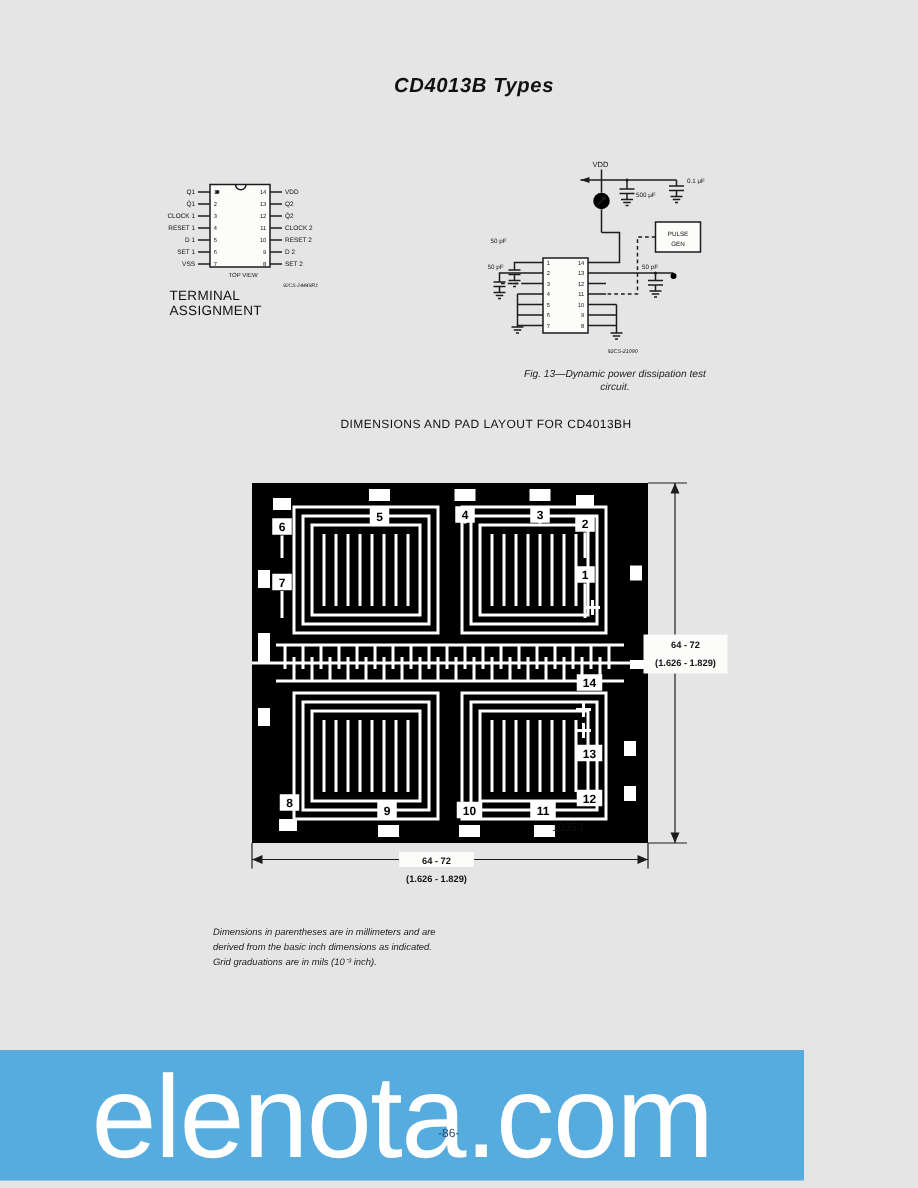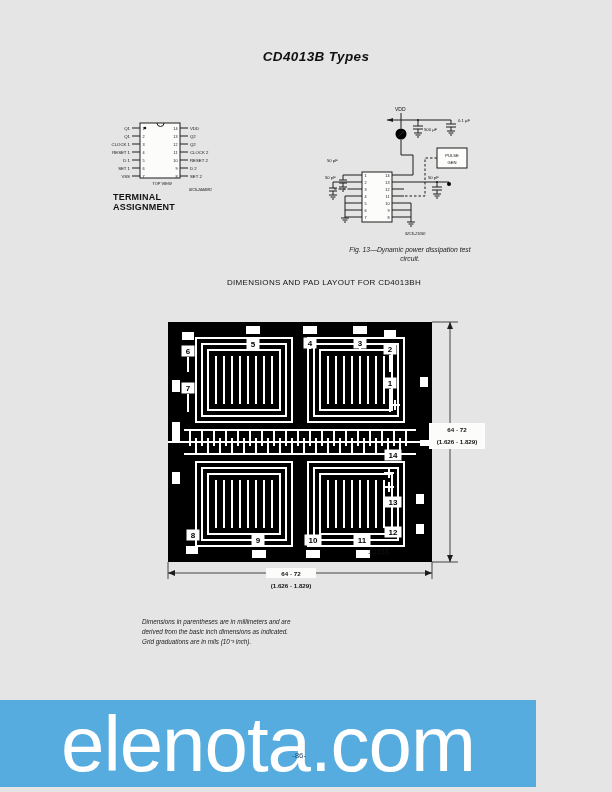--- a/index.html
+++ b/index.html
@@ -1,21 +1,21 @@
 <!DOCTYPE html>
 <html><head>
 <meta charset="utf-8">
 <style>
   html,body{margin:0;padding:0;background:#888;}
   .page{position:relative;width:612px;height:792px;background:#e5e5e5;overflow:hidden;
         font-family:"Liberation Sans",sans-serif;color:#1c1c1c;margin:0 auto;padding-left:36px;}
   .doc-title{position:absolute;top:49px;left:0;right:16px;text-align:center;
         font-size:13.5px;font-weight:bold;font-style:italic;letter-spacing:.4px;color:#111;}
   .terminal-caption{position:absolute;top:192px;left:113px;width:110px;
-        font-size:9px;font-weight:bold;letter-spacing:.2px;color:#111;}
+        font-size:9px;font-weight:normal;letter-spacing:.2px;color:#111;}
   .fig-caption{position:absolute;top:245px;left:328px;width:164px;text-align:center;
         font-size:6.8px;font-style:italic;line-height:9px;color:#222;}
   .dim-heading{position:absolute;top:278px;left:0;right:0;text-align:center;
         font-size:8px;font-weight:normal;letter-spacing:.3px;color:#111;}
   .notes{position:absolute;top:617px;left:142px;width:200px;
         font-size:6.3px;font-style:italic;line-height:10px;color:#222;}
   .page-number{position:absolute;top:751px;left:292px;font-size:8px;font-weight:normal;
         color:#2a4a6e;z-index:3;}
   .watermark{position:absolute;top:700px;left:0;width:536px;height:87px;background:#56abdf;
         display:flex;align-items:center;justify-content:center;z-index:2;}

